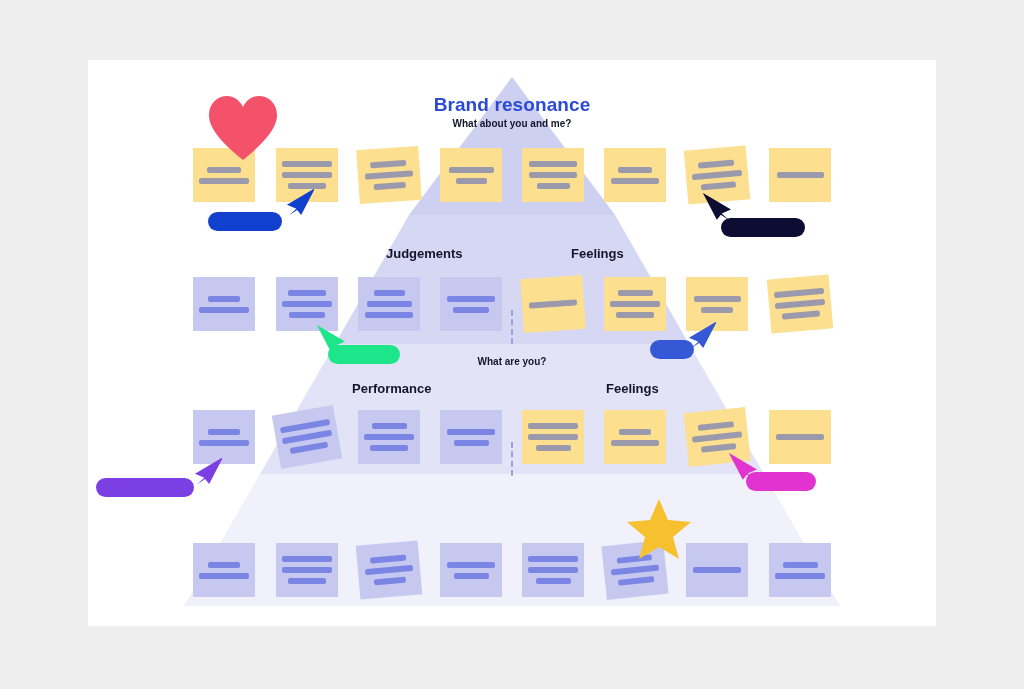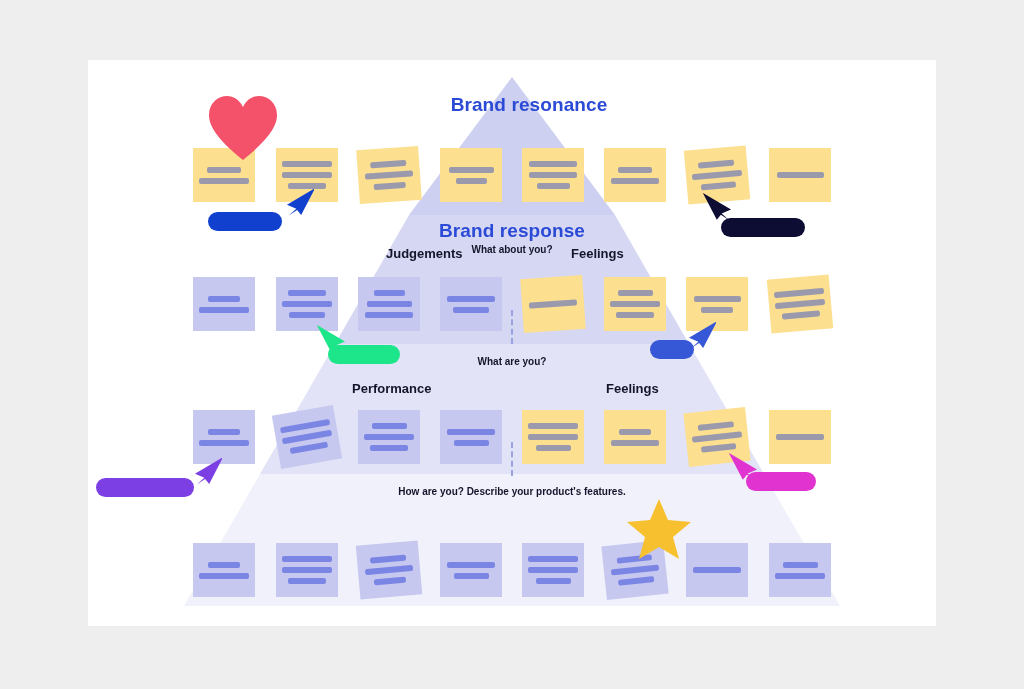--- a/index.html
+++ b/index.html
@@ -65,39 +65,35 @@
 
       <polygon points="247,284 601,284 527,155 321,155" fill="#d6d8f3"></polygon>
 
       <polygon points="321,155 527,155 424,17" fill="#cdd0f0"></polygon>
     </svg>
   </div>
 
   <div class="divider" style="left:423px;top:250px;height:34px;"></div>
   <div class="divider" style="left:423px;top:382px;height:34px;"></div>
 
-  <div class="tier-head" style="top:34px;padding-left:17px;">
+  <div class="tier-head" style="top:34px;">
     <div class="tier-title">Brand resonance</div>
-  </div>
-
-  <div class="tier-head" style="top:160px;">
-    <div class="tier-title">Brand response</div>
-    <div class="tier-sub">What about you?</div>
-  </div>
+    <div class="tier-sub">What about you and me?</div>
+  </div>
+
   <div class="side-label" style="left:298px;top:186px;">Judgements</div>
   <div class="side-label" style="left:483px;top:186px;">Feelings</div>
 
   <div class="tier-head" style="top:294px;">
     <div class="tier-sub">What are you?</div>
   </div>
   <div class="side-label" style="left:264px;top:321px;">Performance</div>
   <div class="side-label" style="left:518px;top:321px;">Feelings</div>
 
   <div class="tier-head" style="top:424px;">
-    <div class="tier-sub">How are you? Describe your product's features.</div>
   </div>
 
   <div id="notes-layer">
       <div class="note yellow" style="left: 105px; top: 88px; width: 62px; height: 54px;">
         <div class="bar" style="width: 34px; height: 6px; margin: 2.5px 0px;"></div>
         <div class="bar" style="width: 50px; height: 6px; margin: 2.5px 0px;"></div>
       </div>
       <div class="note yellow" style="left: 188px; top: 88px; width: 62px; height: 54px;">
         <div class="bar" style="width: 50px; height: 6px; margin: 2.5px 0px;"></div>
         <div class="bar" style="width: 50px; height: 6px; margin: 2.5px 0px;"></div>

